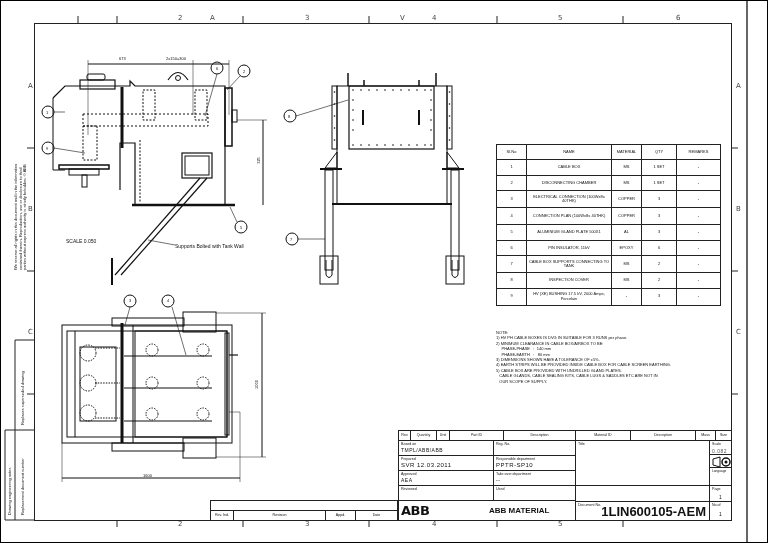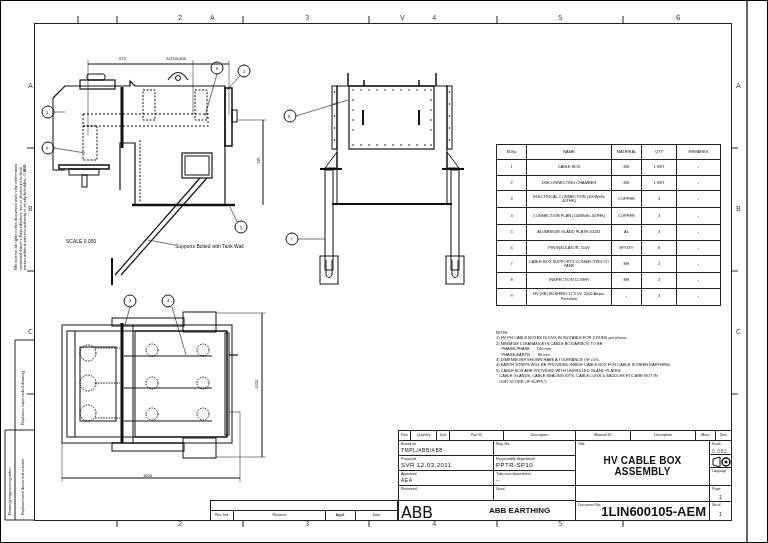--- a/index.html
+++ b/index.html
@@ -18,21 +18,21 @@
   
   .notes { position:absolute; left:496px; top:330px; width:230px; font-size:4px; line-height:5.4px; }
   .notes div { white-space:nowrap; }
   
   .tb-cell { position:absolute; border:1px solid #222; box-sizing:border-box; background:#fff; }
   .tb-label { position:absolute; left:2px; top:1px; font-size:3.6px; line-height:4px; white-space:nowrap; }
   .tb-value { position:absolute; left:2px; top:6px; font-size:6px; line-height:7px; white-space:nowrap; letter-spacing:0.5px; }
   .hdr-text { font-size:3.6px; line-height:8px; text-align:center; white-space:nowrap; overflow:hidden; }
   .title-big { position:absolute; left:0; right:0; top:20px; text-align:center; font-size:10px; font-weight:bold; letter-spacing:0.2px; }
   .doc-big { position:absolute; right:3px; bottom:1px; font-size:11px; font-weight:bold; }
-  .abb-logo { position:absolute; left:2px; top:2px; font-size:16px; font-weight:400; letter-spacing:-0.5px; font-family:"DejaVu Sans", sans-serif; }
+  .abb-logo { position:absolute; left:2px; top:2px; font-size:13px; font-weight:700; letter-spacing:-0.5px; font-family:"DejaVu Sans", sans-serif; }
   .abb-ltd { position:absolute; left:90px; top:5px; font-size:8px; font-weight:bold; }
   .side-text { position:absolute; transform:rotate(-90deg); transform-origin:left top; font-size:4px; white-space:nowrap; }
 </style>
 </head>
 <body>
 
 <div class="sheet">
 
   <svg class="abs" style="left:0;top:0" width="768" height="543">
     <rect x="0.5" y="0.5" width="767" height="542" fill="none" stroke="#000" stroke-width="1"></rect>
@@ -469,26 +469,25 @@
   <div class="tb-cell" style="left:493px;top:470px;width:83px;height:16px">
     <span class="tb-label">Take over department</span>
     <span class="tb-value" style="font-size:5px">--</span>
   </div>
   <div class="tb-cell" style="left:493px;top:485px;width:83px;height:16px">
     <span class="tb-label">Used</span>
   </div>
 
   <div class="tb-cell" style="left:398px;top:500px;width:178px;height:21px">
     <span class="abb-logo">ABB</span>
-    <span class="abb-ltd">ABB EARTHING</span>
+    <span class="abb-ltd">ABB MATERIAL</span>
   </div>
 
   <div class="tb-cell" style="left:575px;top:440px;width:135px;height:46px">
     <span class="tb-label">Title</span>
-    <div class="title-big" style="top:14px">HV CABLE BOX ASSEMBLY</div>
   </div>
   <div class="tb-cell" style="left:575px;top:501px;width:135px;height:20px">
     <span class="tb-label">Document No.</span>
     <span class="doc-big" style="font-size:13px">1LIN600105-AEM</span>
   </div>
 
   <div class="tb-cell" style="left:709px;top:440px;width:23px;height:15px">
     <span class="tb-label">Scale</span>
     <span class="tb-value" style="font-size:5px;top:7px;color:#555">0.082</span>
   </div>

